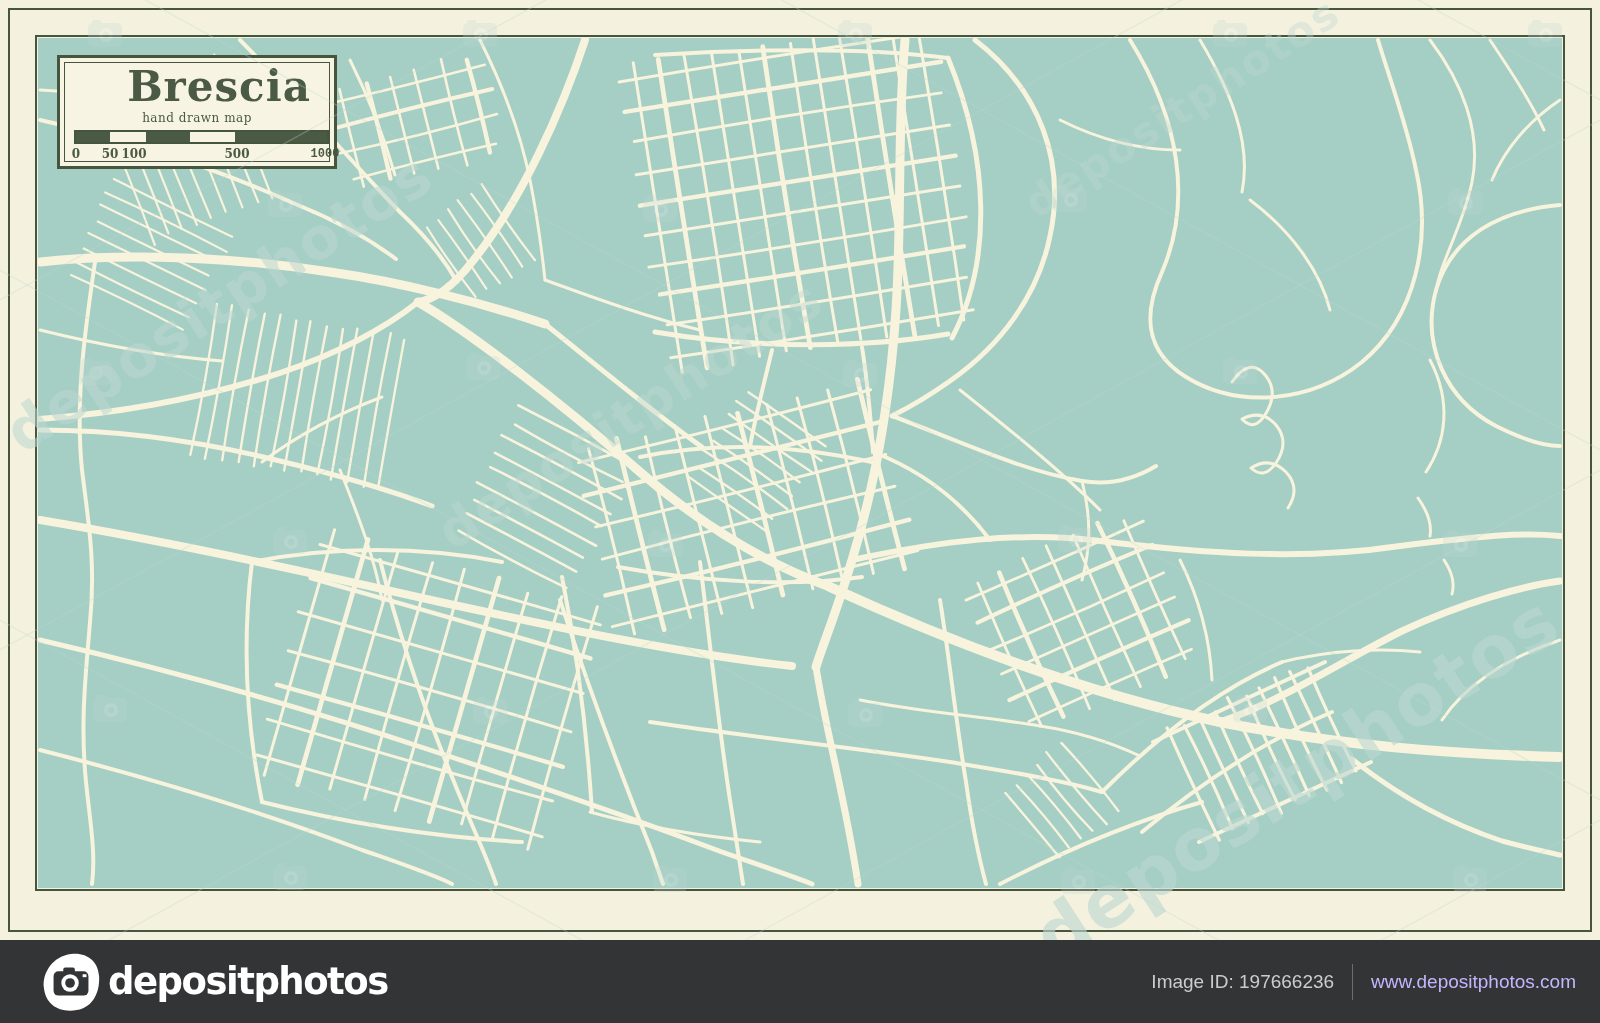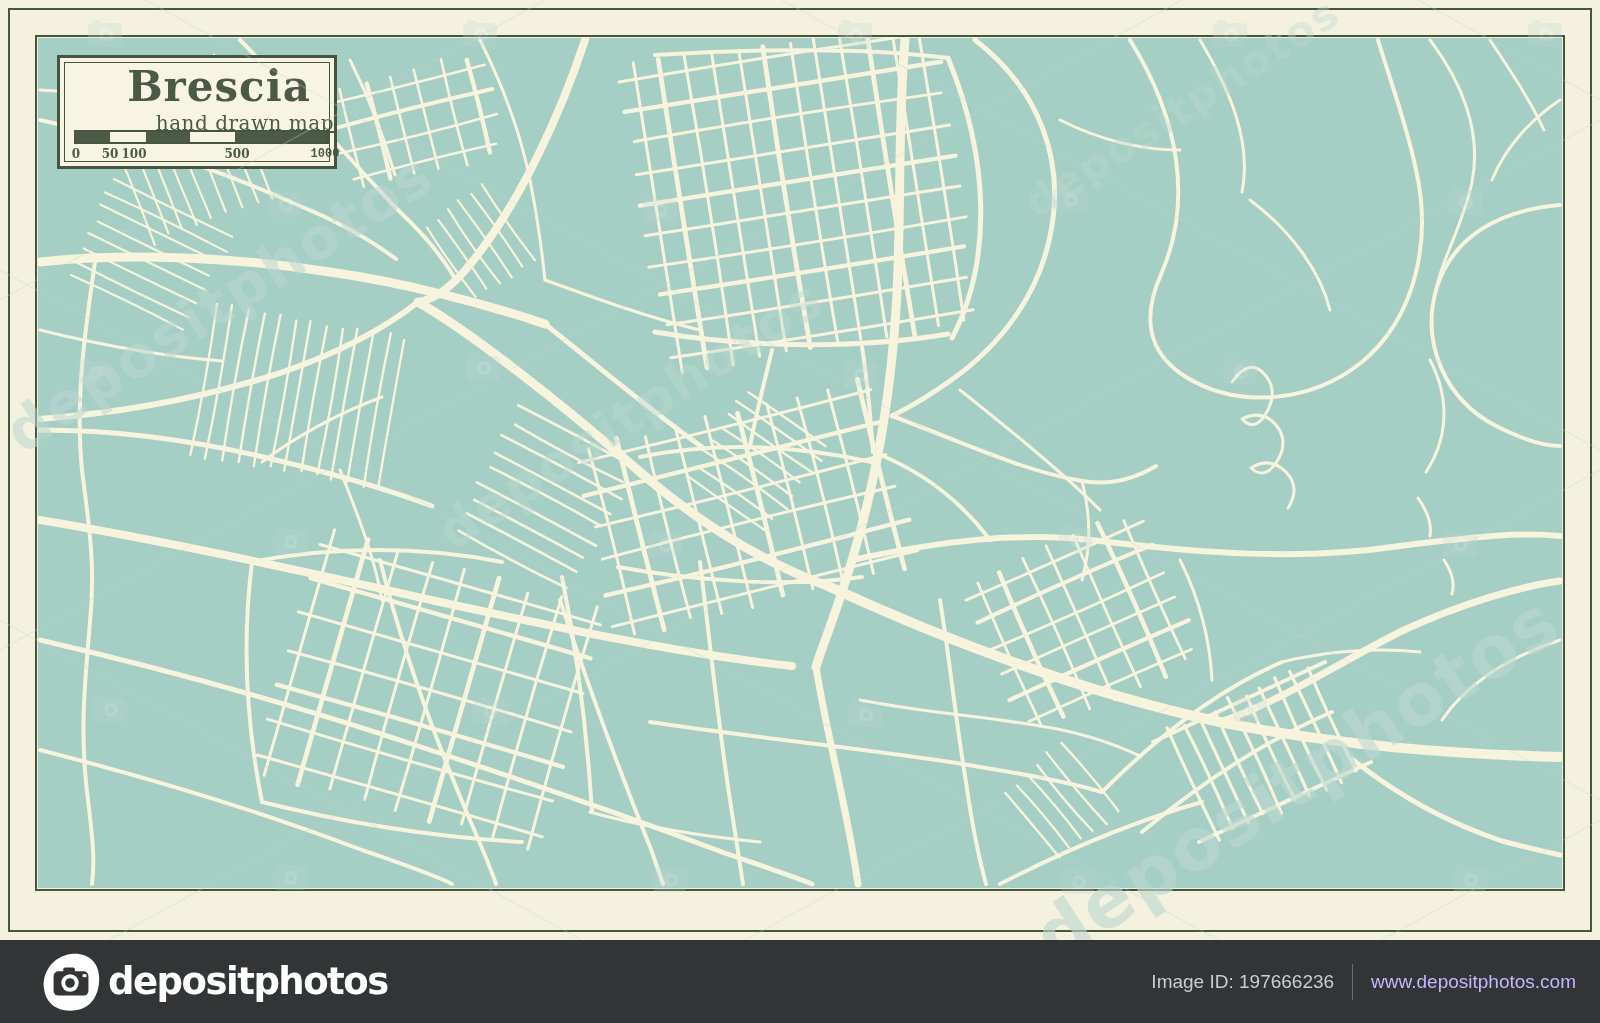--- a/index.html
+++ b/index.html
@@ -13,22 +13,22 @@
   .wm-svg{position:absolute;left:0;top:0;z-index:30;pointer-events:none;}
   .road{fill:none;stroke:var(--road);stroke-linecap:round;stroke-linejoin:round;}
 
   
   .title-card{position:absolute;left:57px;top:55px;width:280px;height:114px;box-sizing:border-box;
     background:var(--card-bg);border:3px solid var(--frame-line);z-index:20;}
   .title-card-inner{position:absolute;inset:4px;border:1.5px solid var(--frame-line);}
   .city-title{position:absolute;top:8px;left:0;right:0;text-align:center;
     font-family:"DejaVu Serif",serif;font-weight:bold;font-size:42px;line-height:1;
     color:var(--title-ink);letter-spacing:1px;padding-left:44px;}
-  .subtitle{position:absolute;top:53px;left:0;right:0;text-align:right;
-    font-family:"DejaVu Serif",serif;font-size:20px;color:var(--title-ink);letter-spacing:.5px;text-decoration:underline;}
+  .subtitle{position:absolute;top:53px;left:0;right:0;text-align:center;
+    font-family:"DejaVu Serif",serif;font-size:12px;color:var(--title-ink);letter-spacing:.5px;}
   .scale-wrap{position:absolute;top:72px;left:14px;width:255px;height:32px;}
   .scale-bar{position:relative;height:10px;border:2px solid var(--frame-line);background:var(--card-bg);}
   .seg{position:absolute;top:0;bottom:0;background:var(--title-ink);}
   .seg1{left:0;width:34px;} .seg2{left:70px;width:44px;} .seg3{left:159px;width:92px;}
   .slabel{position:absolute;top:17px;transform:translateX(-50%);
     font-family:"DejaVu Serif",serif;font-weight:bold;font-size:12px;color:var(--title-ink);}
   .sl0{left:2px;} .sl1{left:36px;} .sl2{left:60px;} .sl3{left:163px;} .sl4{left:251px;font-family:Liberation Mono, monospace;}
 
   
   .footer{position:absolute;left:0;bottom:0;width:1600px;height:83px;background:var(--footer-bg);

